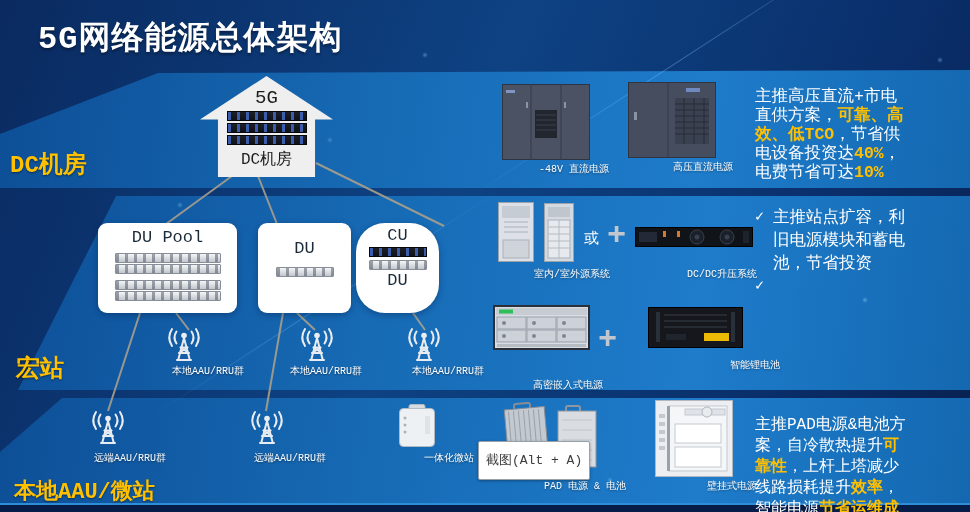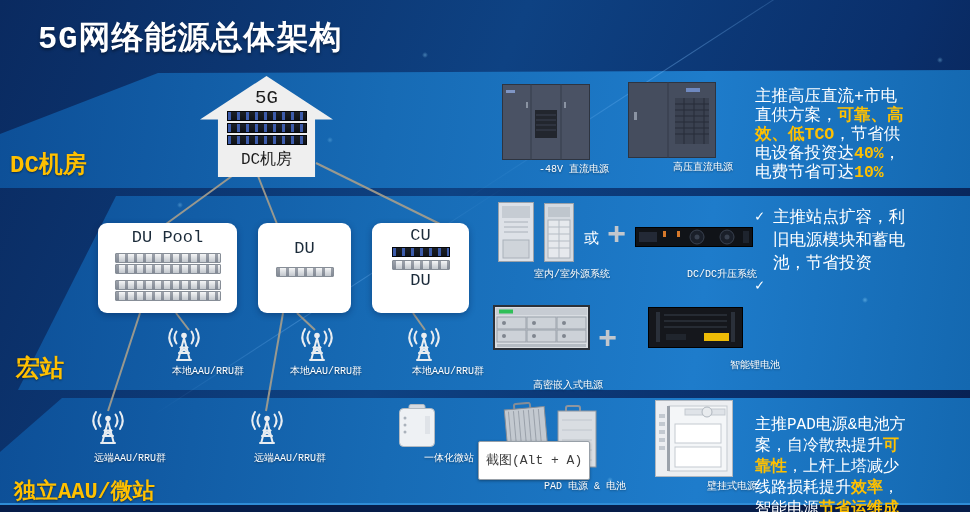--- a/index.html
+++ b/index.html
@@ -82,21 +82,21 @@
       <line x1="297" y1="313" x2="315" y2="330"></line>
       <line x1="413" y1="313" x2="425" y2="330"></line>
       <line x1="140" y1="313" x2="108" y2="411"></line>
       <line x1="283" y1="313" x2="266" y2="411"></line>
     </g>
   </svg>
 
   <div class="title">5G网络能源总体架构</div>
   <div class="band-label lbl-dc">DC机房</div>
   <div class="band-label lbl-macro">宏站</div>
-  <div class="band-label lbl-micro">独立AAU/微站</div>
+  <div class="band-label lbl-micro">本地AAU/微站</div>
 
   <div class="house">
     <div class="h5g">5G</div>
     <div class="rack-dark" style="width:80px"></div>
     <div class="rack-dark" style="width:80px"></div>
     <div class="rack-dark" style="width:80px"></div>
     <div class="hname">DC机房</div>
   </div>
 
   <div class="dev" style="left:502px;top:84px;">
@@ -146,21 +146,21 @@
     <div class="btitle" style="margin-top:5px;">DU Pool</div>
     <div class="srv gap-up"></div>
     <div class="srv"></div>
     <div class="srv gap-up"></div>
     <div class="srv"></div>
   </div>
   <div class="wbox" style="left:258px;width:93px;">
     <div class="btitle" style="margin-top:16px;">DU</div>
     <div class="srv srv-s" style="margin-top:9px;"></div>
   </div>
-  <div class="wbox" style="left:372px;width:97px;">
+  <div class="wbox" style="left:356px;width:83px;border-radius:29px;">
     <div class="btitle" style="margin-top:3px;">CU</div>
     <div class="rack-dark" style="width:58px;margin-top:2px;"></div>
     <div class="srv srv-s" style="margin-top:3px;"></div>
     <div class="btitle" style="margin-top:1px;">DU</div>
   </div>
 
   <div class="ant" style="left:162px;top:327px;">
     <svg viewBox="0 0 44 38" width="44" height="38">
         <g stroke="#e9edf1" fill="none" stroke-width="2" stroke-linecap="round">
       <path d="M22 11 L16.2 33"></path>

